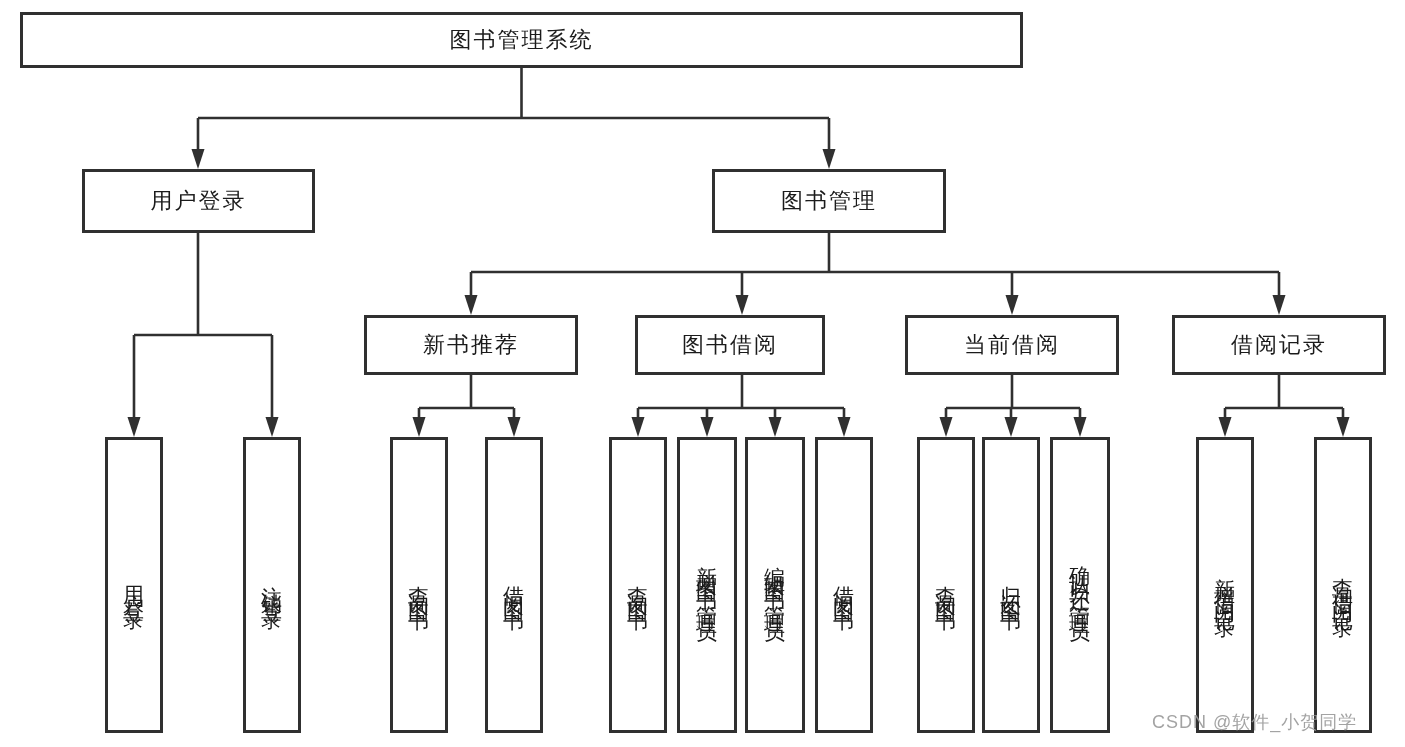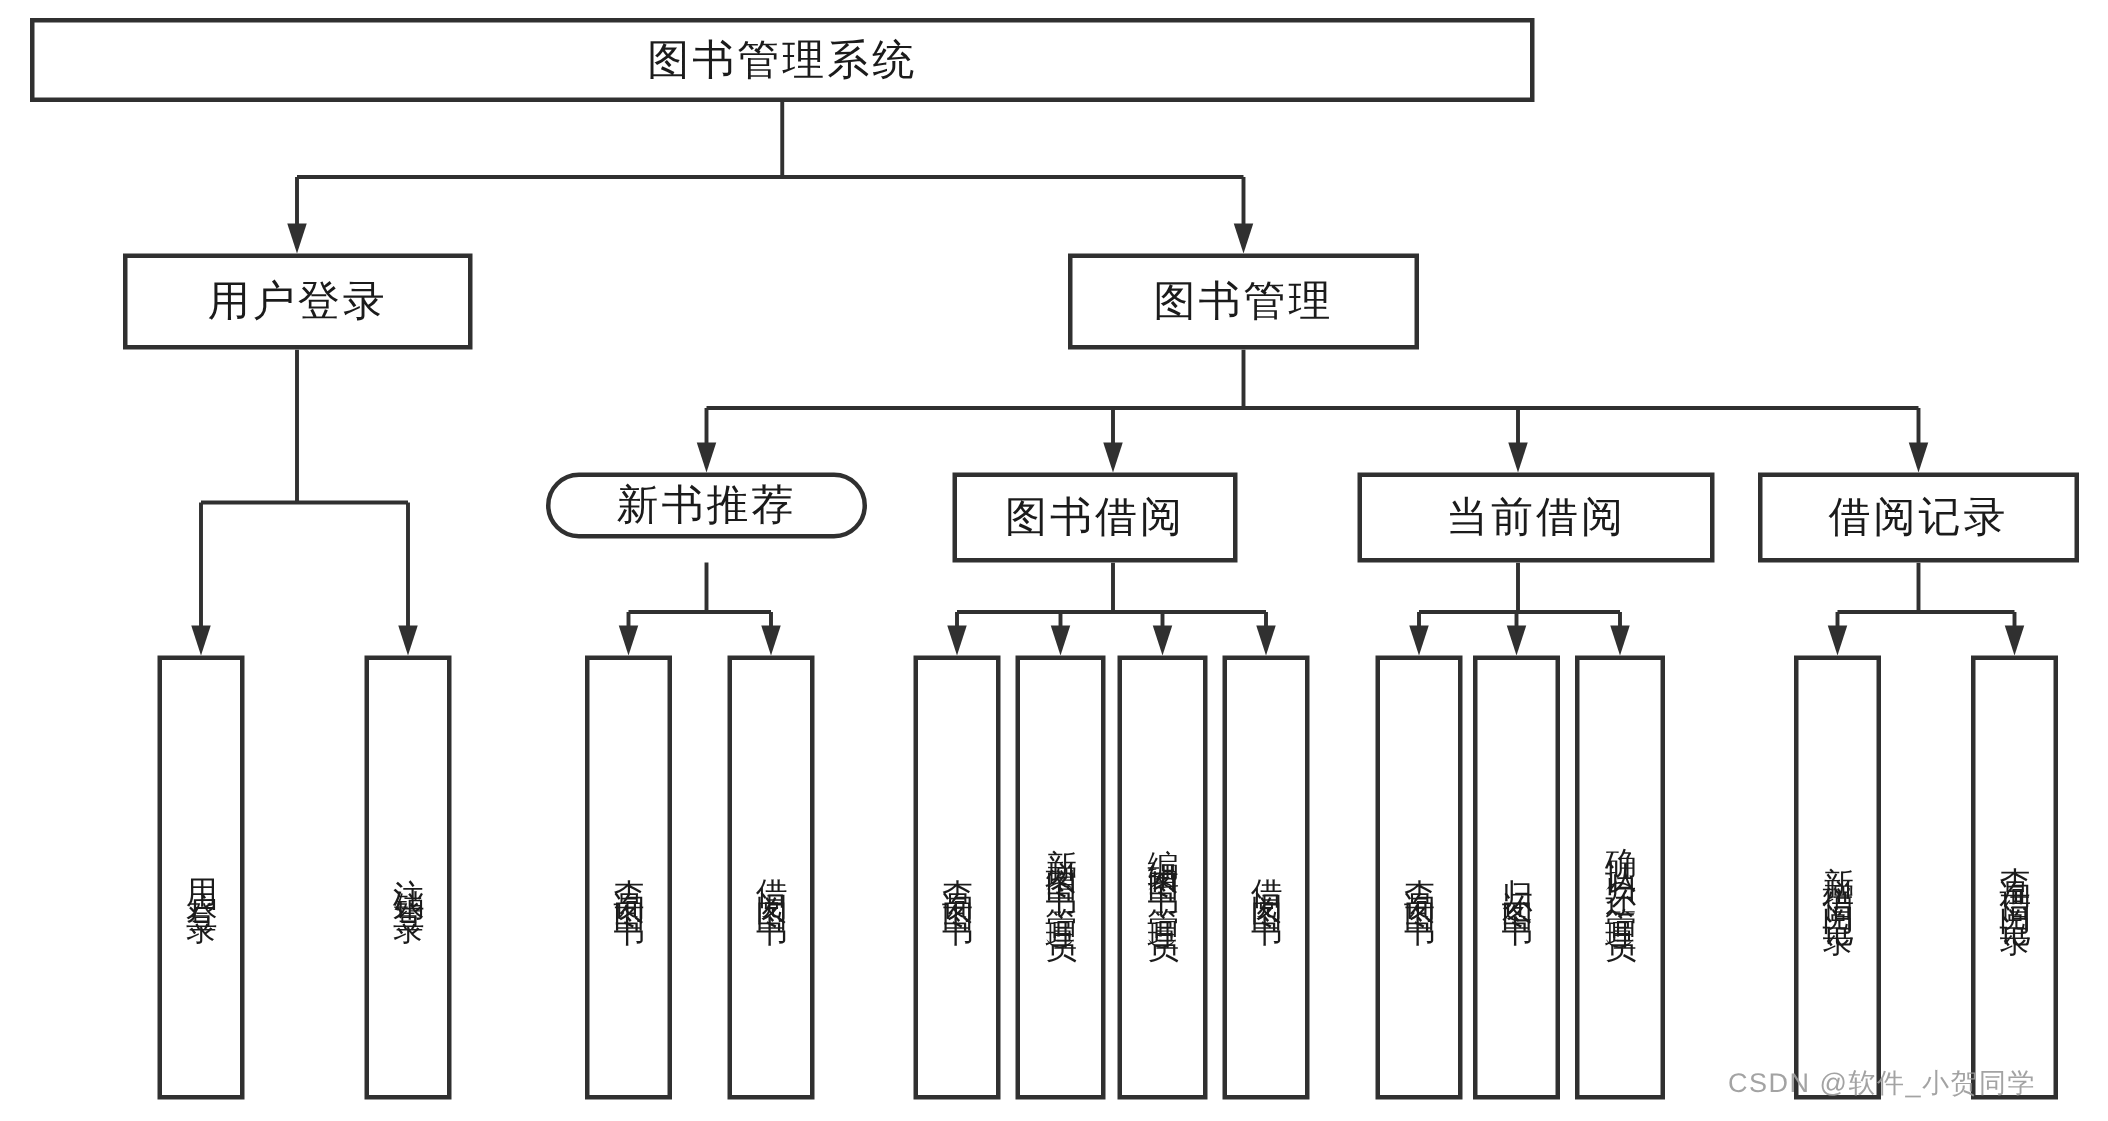--- a/index.html
+++ b/index.html
@@ -24,21 +24,21 @@
   }
   .node {
     position: absolute;
     box-sizing: border-box;
     border: 3px solid #303030;
     background: #ffffff;
     display: flex;
     align-items: center;
     justify-content: center;
     color: #1b1b1b;
-    font-size: 28px;
+    font-size: 22px;
     letter-spacing: 2px;
     text-align: center;
   }
   .node.vert {
     writing-mode: vertical-rl;
     text-orientation: mixed;
     letter-spacing: 8px;
     font-size: 21px;
     line-height: 1;
     padding: 4px 0;
@@ -113,23 +113,23 @@
       <polygon points="1218.5,417 1231.5,417 1225,437"></polygon>
       <polygon points="1336.5,417 1349.5,417 1343,437"></polygon>
     </g>
   </svg>
 
   <div class="node" style="left:20px; top:12px; width:1003px; height:56px;">图书管理系统</div>
 
   <div class="node" style="left:82px; top:169px; width:233px; height:64px;">用户登录</div>
   <div class="node" style="left:712px; top:169px; width:234px; height:64px;">图书管理</div>
 
-  <div class="node" style="left:364px; top:315px; width:214px; height:44px;border-radius:23px;">新书推荐</div>
+  <div class="node" style="left:364px; top:315px; width:214px; height:60px;">新书推荐</div>
   <div class="node" style="left:635px; top:315px; width:190px; height:60px;">图书借阅</div>
-  <div class="node" style="left:905px; top:315px; width:238px; height:60px;">当前借阅</div>
+  <div class="node" style="left:905px; top:315px; width:214px; height:60px;">当前借阅</div>
   <div class="node" style="left:1172px; top:315px; width:214px; height:60px;">借阅记录</div>
 
   <div class="node vert" style="left:105px; top:437px; width:58px; height:296px;">用户登录</div>
   <div class="node vert" style="left:243px; top:437px; width:58px; height:296px;">注销登录</div>
 
   <div class="node vert" style="left:390px; top:437px; width:58px; height:296px;">查询图书</div>
   <div class="node vert" style="left:485px; top:437px; width:58px; height:296px;">借阅图书</div>
 
   <div class="node vert" style="left:609px; top:437px; width:58px; height:296px;">查询图书</div>
   <div class="node vert" style="left:677px; top:437px; width:60px; height:296px;">新增图书（管理员）</div>

